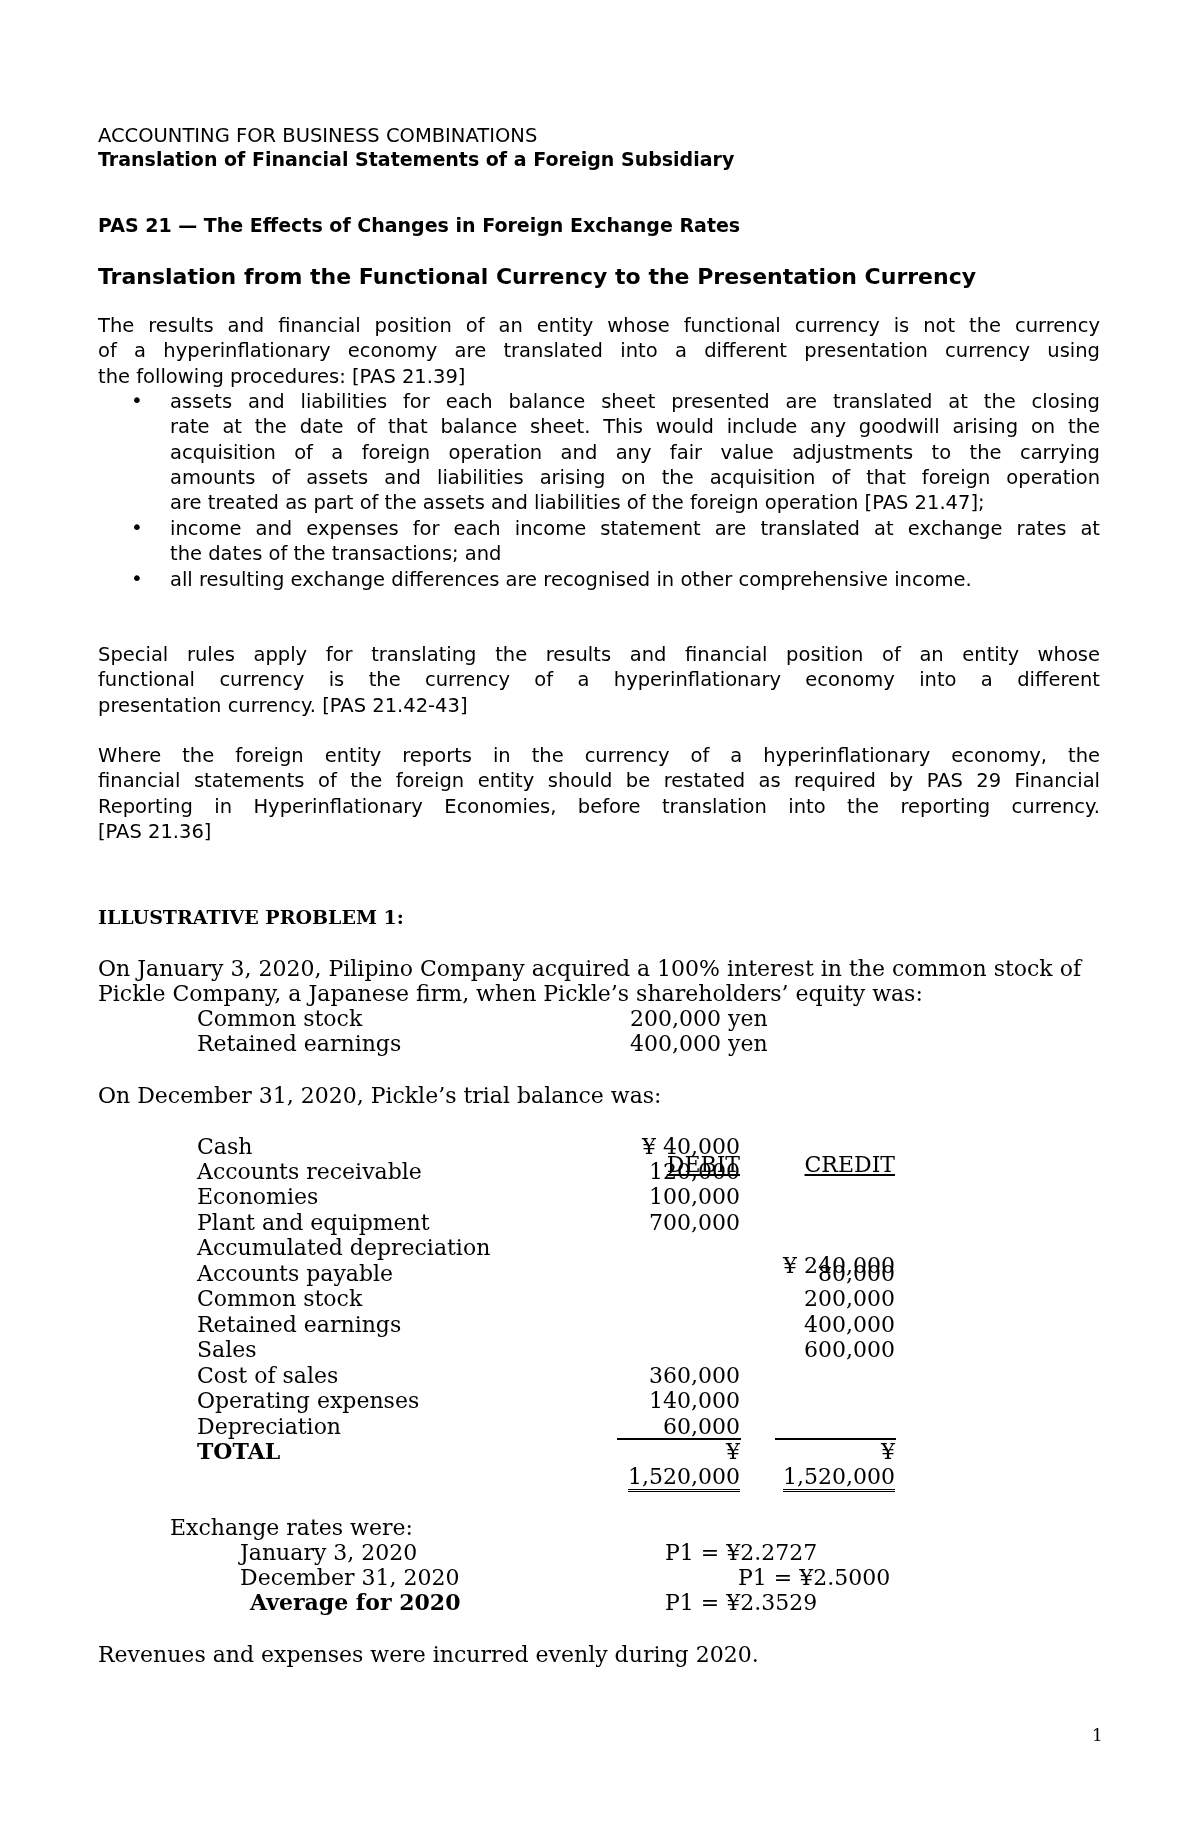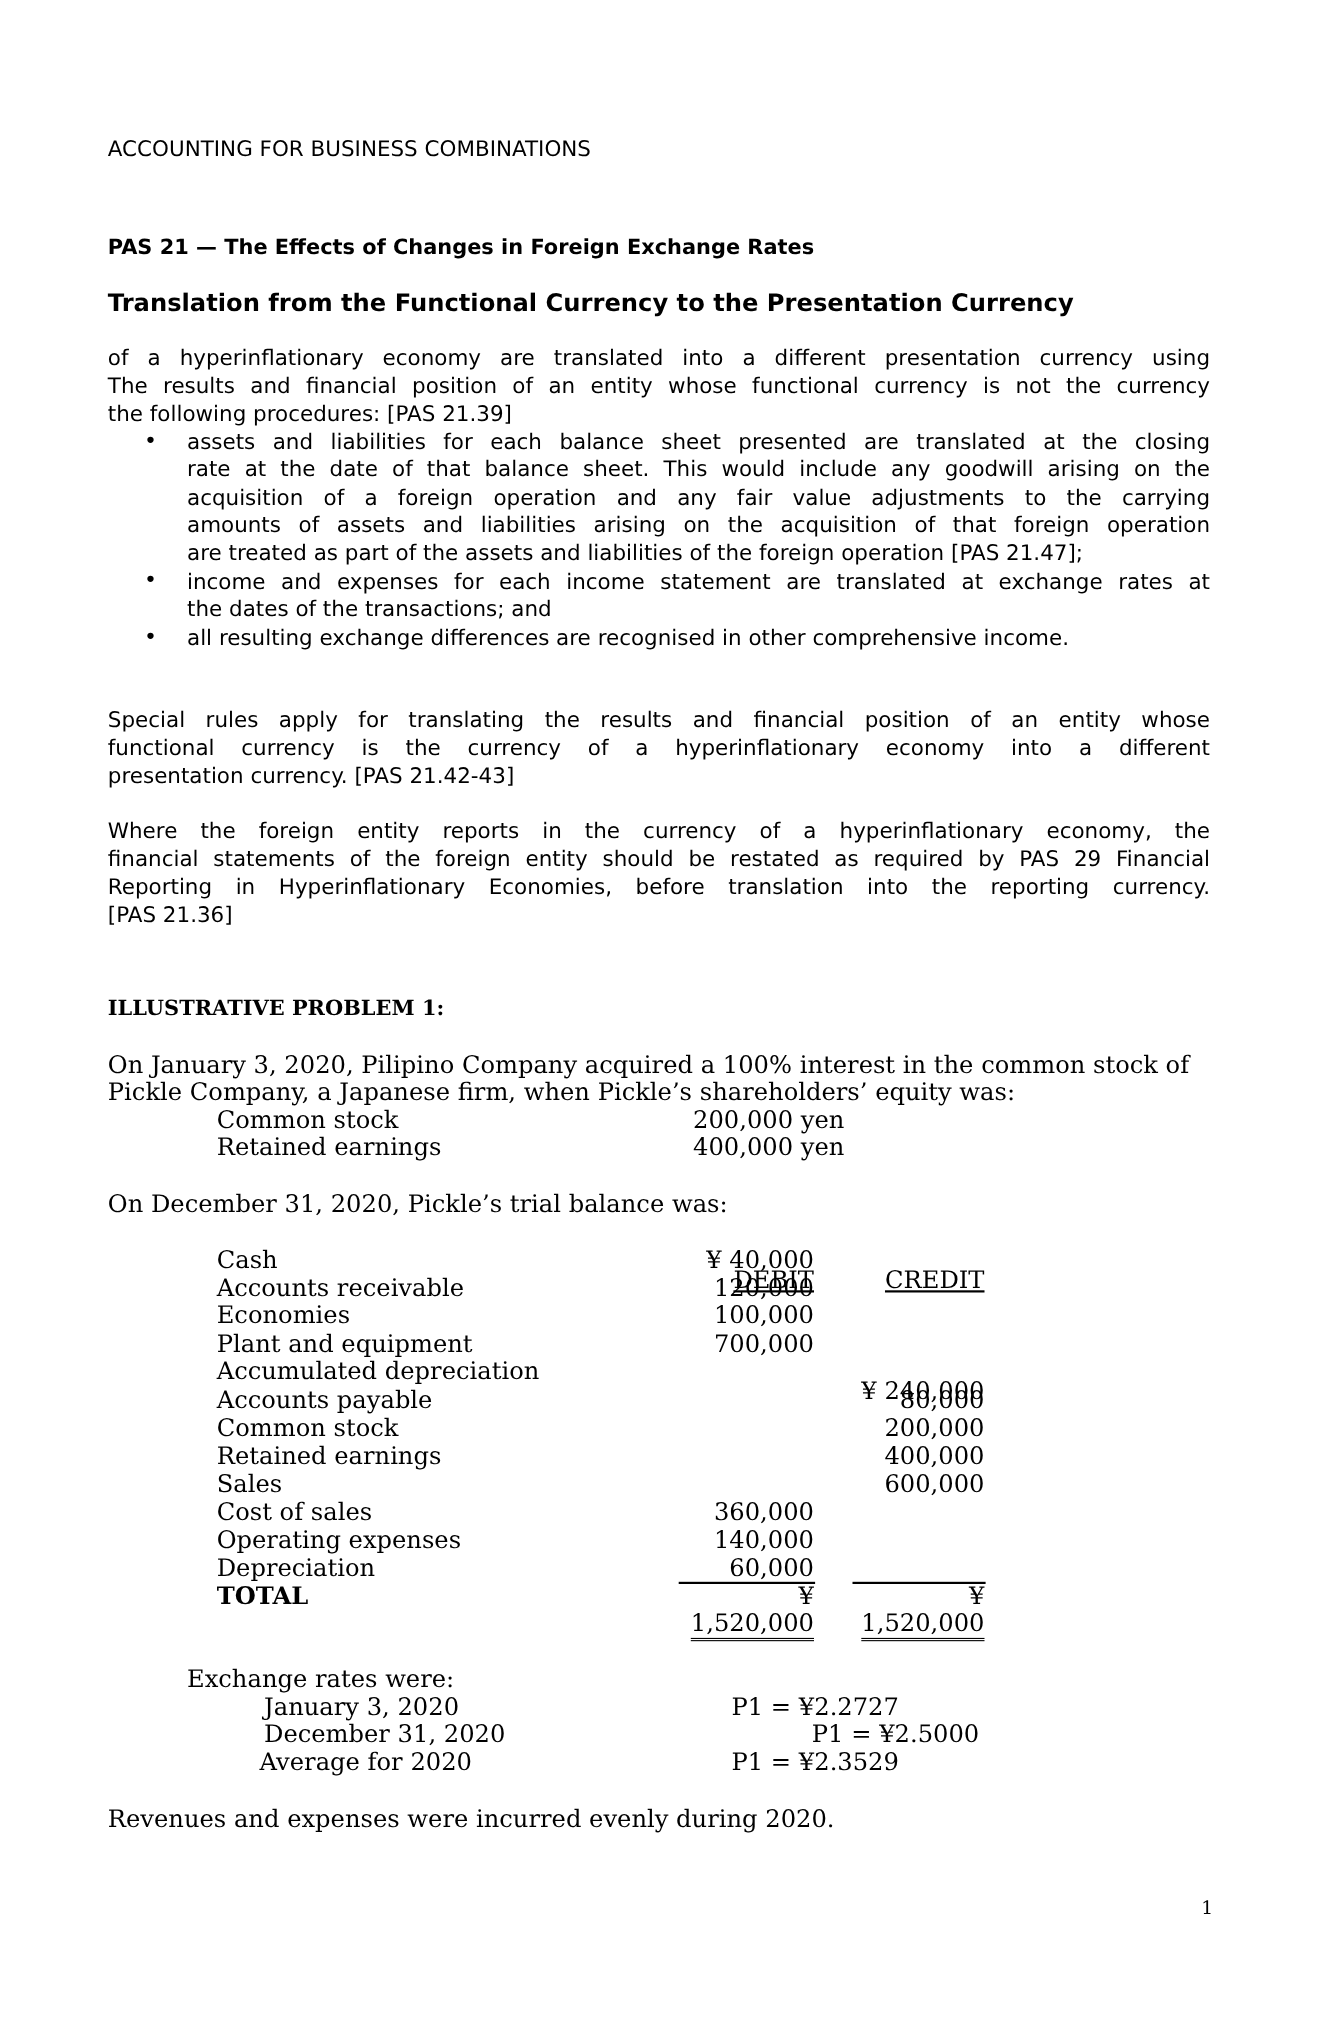--- a/index.html
+++ b/index.html
@@ -18,26 +18,27 @@
     .ul { text-decoration: underline; margin-top: 44px; }
     .dul { border-bottom: 3px double #000; padding-bottom: 0px; line-height: 22px; }
     .rule { position: absolute; height: 1.5px; background: #000; }
   </style>
 </head>
 <body>
 
 <div class="page">
 
   <div class="abs sans" style="left:98px; top:123px;">ACCOUNTING FOR BUSINESS COMBINATIONS</div>
+  <div class="abs sans bold" style="left:98px; top:147px; font-size:19px;">Translation of Financial Statements of a Foreign Subsidiary</div>
   <div class="abs sans bold" style="left:98px; top:213px; font-size:19px;">PAS 21 — The Effects of Changes in Foreign Exchange Rates</div>
   <div class="abs sans bold" style="left:98px; top:264px; font-size:22px;">Translation from the Functional Currency to the Presentation Currency</div>
 
   <div class="just sans" style="top:313px;">
+    <span class="justline">The results and financial position of an entity whose functional currency is not the currency</span>
     <span class="justline">of a hyperinflationary economy are translated into a different presentation currency using</span>
-    <span class="justline">The results and financial position of an entity whose functional currency is not the currency</span>
     <span class="lastline">the following procedures: [PAS 21.39]</span>
   </div>
 
   <div>
     <div>
       <span class="bullet sans" style="top:390px;">•</span>
       <div class="bullet-text sans" style="top:389px; text-align:justify;">
         <span class="justline">assets and liabilities for each balance sheet presented are translated at the closing</span>
         <span class="justline">rate at the date of that balance sheet. This would include any goodwill arising on the</span>
         <span class="justline">acquisition of a foreign operation and any fair value adjustments to the carrying</span>
@@ -161,20 +162,20 @@
       <div class="num serif" style="right:305px; top:1464px;"><span class="dul">1,520,000</span></div>
     </div>
   </div>
 
   <div>
     <div class="abs serif" style="left:170px; top:1515px;">Exchange rates were:</div>
     <div class="abs serif" style="left:240px; top:1540px;">January 3, 2020</div>
     <div class="abs serif" style="left:665px; top:1540px;">P1 = ¥2.2727</div>
     <div class="abs serif" style="left:240px; top:1565px;">December 31, 2020</div>
     <div class="abs serif" style="left:738px; top:1565px;">P1 = ¥2.5000</div>
-    <div class="abs serif" style="left:236px; top:1590px;">Average for 2020</div>
+    <div class="abs serif" style="left:250px; top:1590px;font-weight:bold;">Average for 2020</div>
     <div class="abs serif" style="left:665px; top:1590px;">P1 = ¥2.3529</div>
   </div>
 
   <div class="abs serif" style="left:98px; top:1642px;">Revenues and expenses were incurred evenly during 2020.</div>
 
   <div class="abs serif" style="left:1092px; top:1723px; font-size:17px;">1</div>
 </div>
 
 </body></html>

